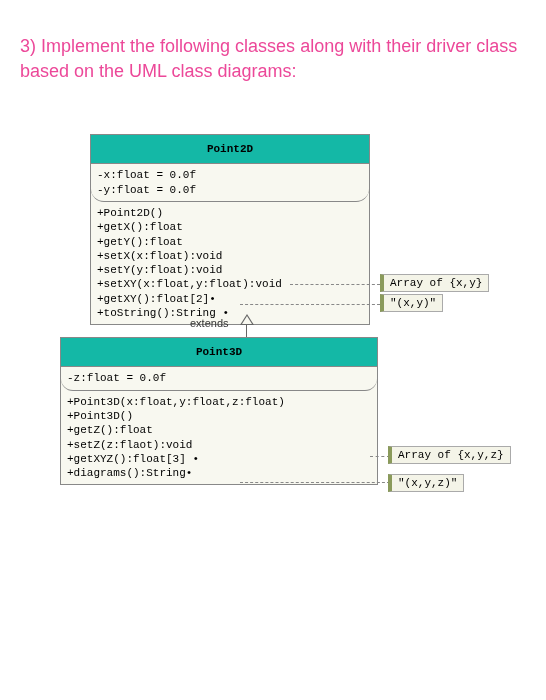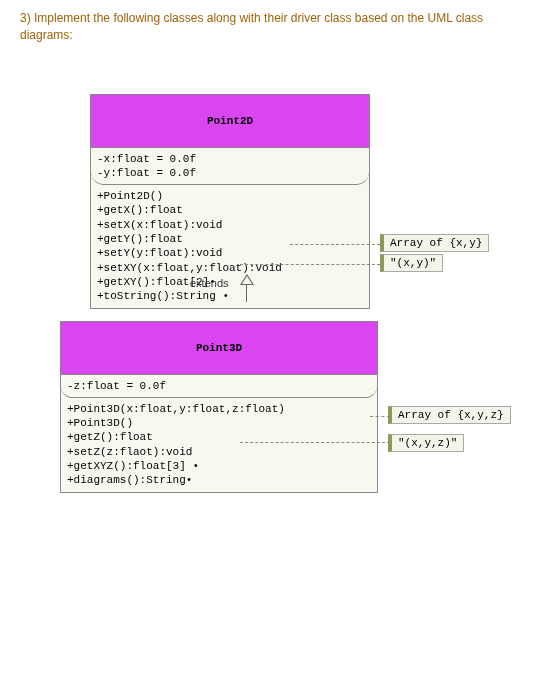--- a/index.html
+++ b/index.html
@@ -8,43 +8,44 @@
       padding: 0;
     }
     body {
       font-family: Arial, sans-serif;
       background: #fff;
       width: 546px;
       height: 700px;
       padding: 10px 20px;
     }
     .question-text {
-      font-size: 12px;
-      color: #a16207;
+      font-size: 18px;
+      color: #ec4899;
       line-height: 1.4;
       margin-bottom: 50px;
+      margin-top: 24px;
     }
     .diagram-container {
       position: relative;
       margin-left: 70px;
     }
     .uml-class {
       border: 1px solid #888;
       background: #f8f8f0;
       width: 280px;
       font-family: "Courier New", monospace;
       font-size: 11px;
       position: relative;
     }
     .uml-title {
       text-align: center;
       font-weight: bold;
       border-bottom: 1px solid #888;
-      padding: 20px;
-      background: #d946ef;
+      padding: 8px;
+      background: #14b8a6;
     }
     .uml-section {
       border-bottom: 1px solid #888;
       padding: 4px 6px;
       border-radius: 13px;
     }
     .uml-section:last-child {
       border-bottom: none;
     }
     .uml-line {
@@ -105,22 +106,22 @@
 
   <div class="uml-class" style="top:0; left:0;">
     <div class="uml-title">Point2D</div>
     <div class="uml-section">
       <div class="uml-line">-x:float = 0.0f</div>
       <div class="uml-line">-y:float = 0.0f</div>
     </div>
     <div class="uml-section">
       <div class="uml-line">+Point2D()</div>
       <div class="uml-line">+getX():float</div>
+      <div class="uml-line">+getY():float</div>
       <div class="uml-line">+setX(x:float):void</div>
-      <div class="uml-line">+getY():float</div>
       <div class="uml-line">+setY(y:float):void</div>
       <div class="uml-line">+setXY(x:float,y:float):void</div>
       <div class="uml-line">+getXY():float[2]•</div>
       <div class="uml-line">+toString():String •</div>
     </div>
   </div>
 
   <div class="dashed-line" style="top:150px; left:200px; width:90px;"></div>
   <div class="annotation" style="top:140px; left:290px;">Array of {x,y}</div>
 

